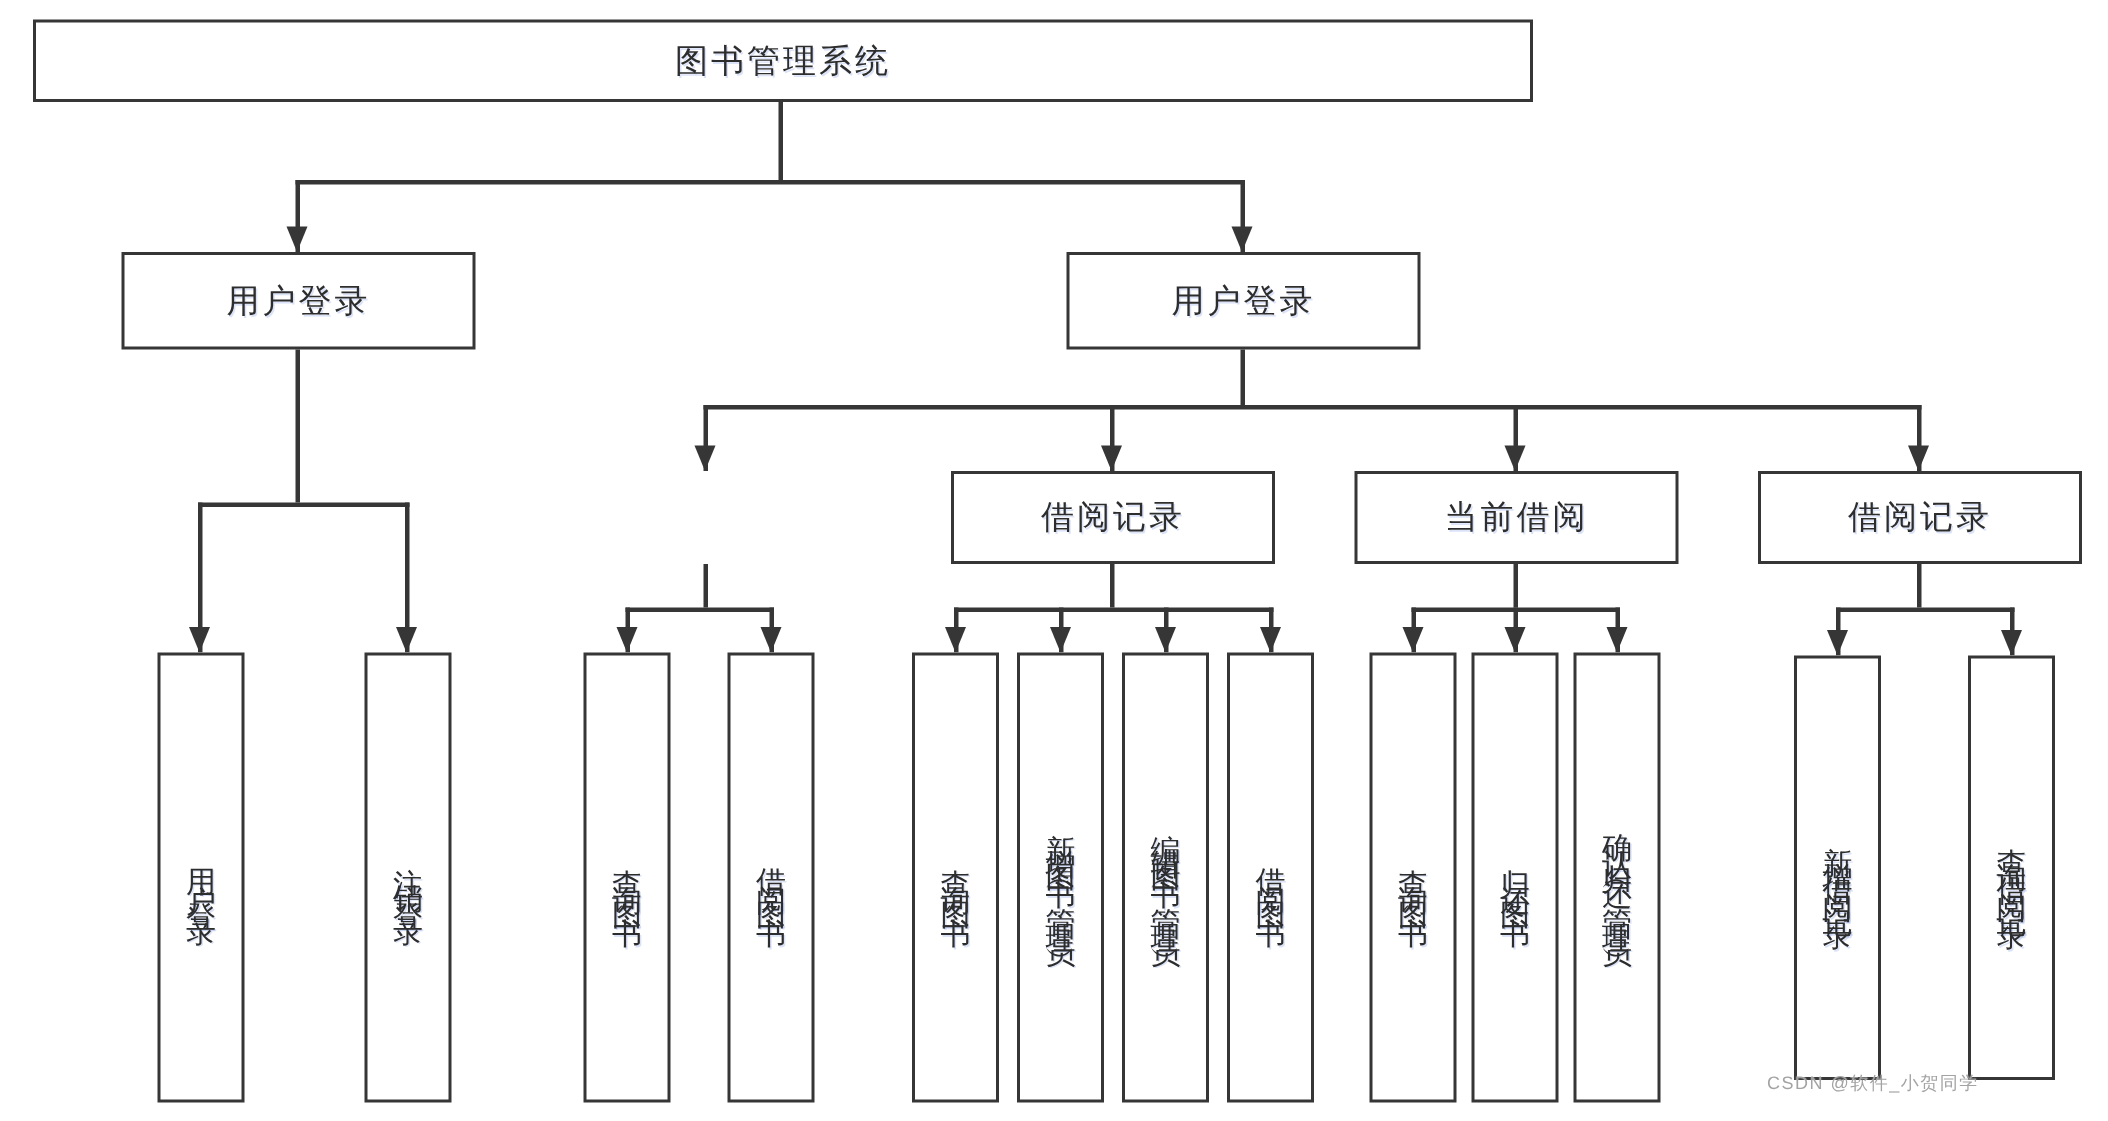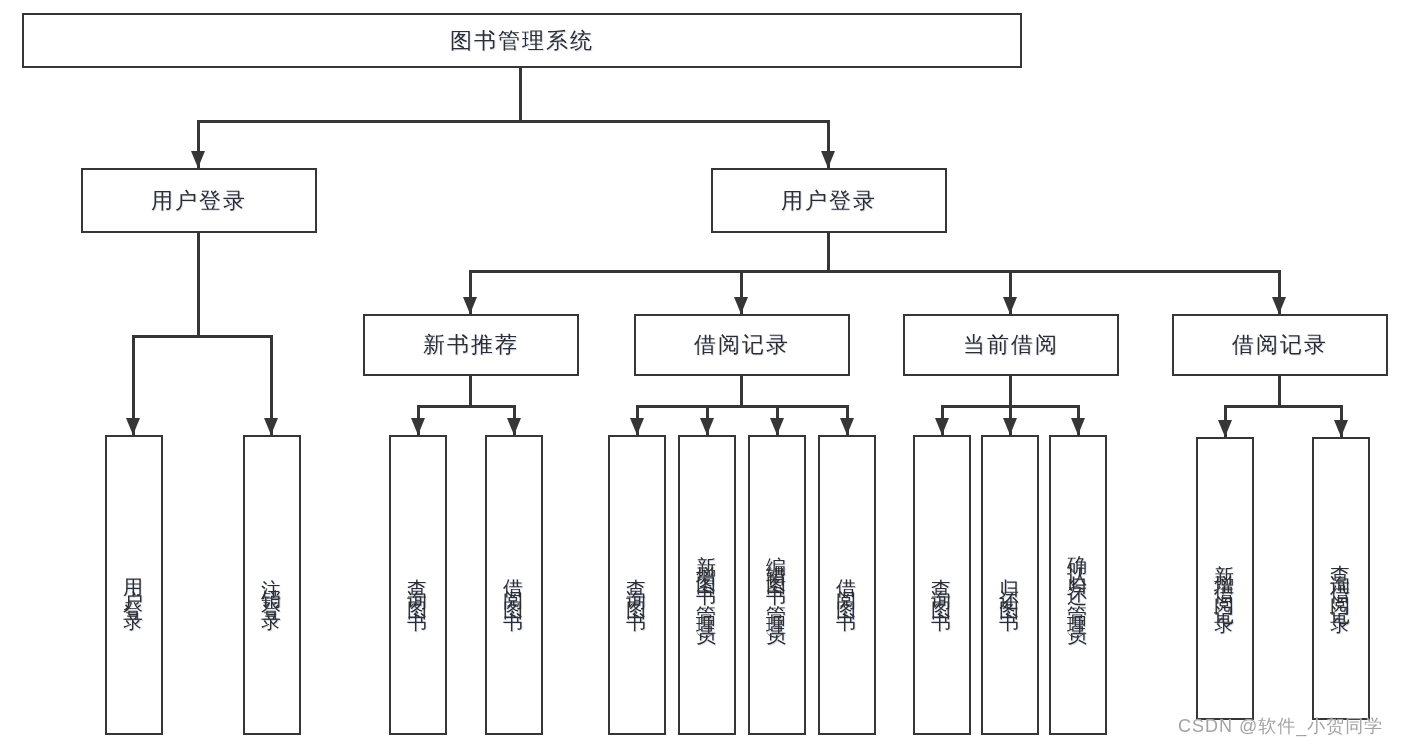--- a/index.html
+++ b/index.html
@@ -48,21 +48,21 @@
   .arrow{
     position:absolute;width:0;height:0;
     border-left:7px solid transparent;
     border-right:7px solid transparent;
     border-top:17px solid #363636;
   }
   
   .watermark{
     position:absolute;
     left:1178px;top:714px;
-    font-size:18px;
+    font-size:12px;
     color:rgba(158,158,160,0.95);
     letter-spacing:1px;
     white-space:nowrap;
     z-index:6;
     text-shadow:0 0 1px rgba(255,255,255,0.8);
   }
 </style>
 </head>
 <body>
 
@@ -97,23 +97,20 @@
   <div class="hline" style="left:469px;top:270px;width:812px"></div>
   <div class="vline" style="left:469px;top:270px;height:44px"></div>
   <div class="arrow" style="left:463px;top:297px"></div>
   <div class="vline" style="left:740px;top:270px;height:44px"></div>
   <div class="arrow" style="left:734px;top:297px"></div>
   <div class="vline" style="left:1009px;top:270px;height:44px"></div>
   <div class="arrow" style="left:1003px;top:297px"></div>
   <div class="vline" style="left:1278px;top:270px;height:44px"></div>
   <div class="arrow" style="left:1272px;top:297px"></div>
 
-  <div class="node" style="left:363px;top:314px;width:216px;height:62px">
-    <span>新书推荐</span>
-  </div>
   <div class="node" style="left:634px;top:314px;width:216px;height:62px">
     <span>借阅记录</span>
   </div>
   <div class="node" style="left:1172px;top:314px;width:216px;height:62px">
     <span>借阅记录</span>
   </div>
   <div class="node" style="left:903px;top:314px;width:216px;height:62px">
     <span>当前借阅</span>
   </div>
 

